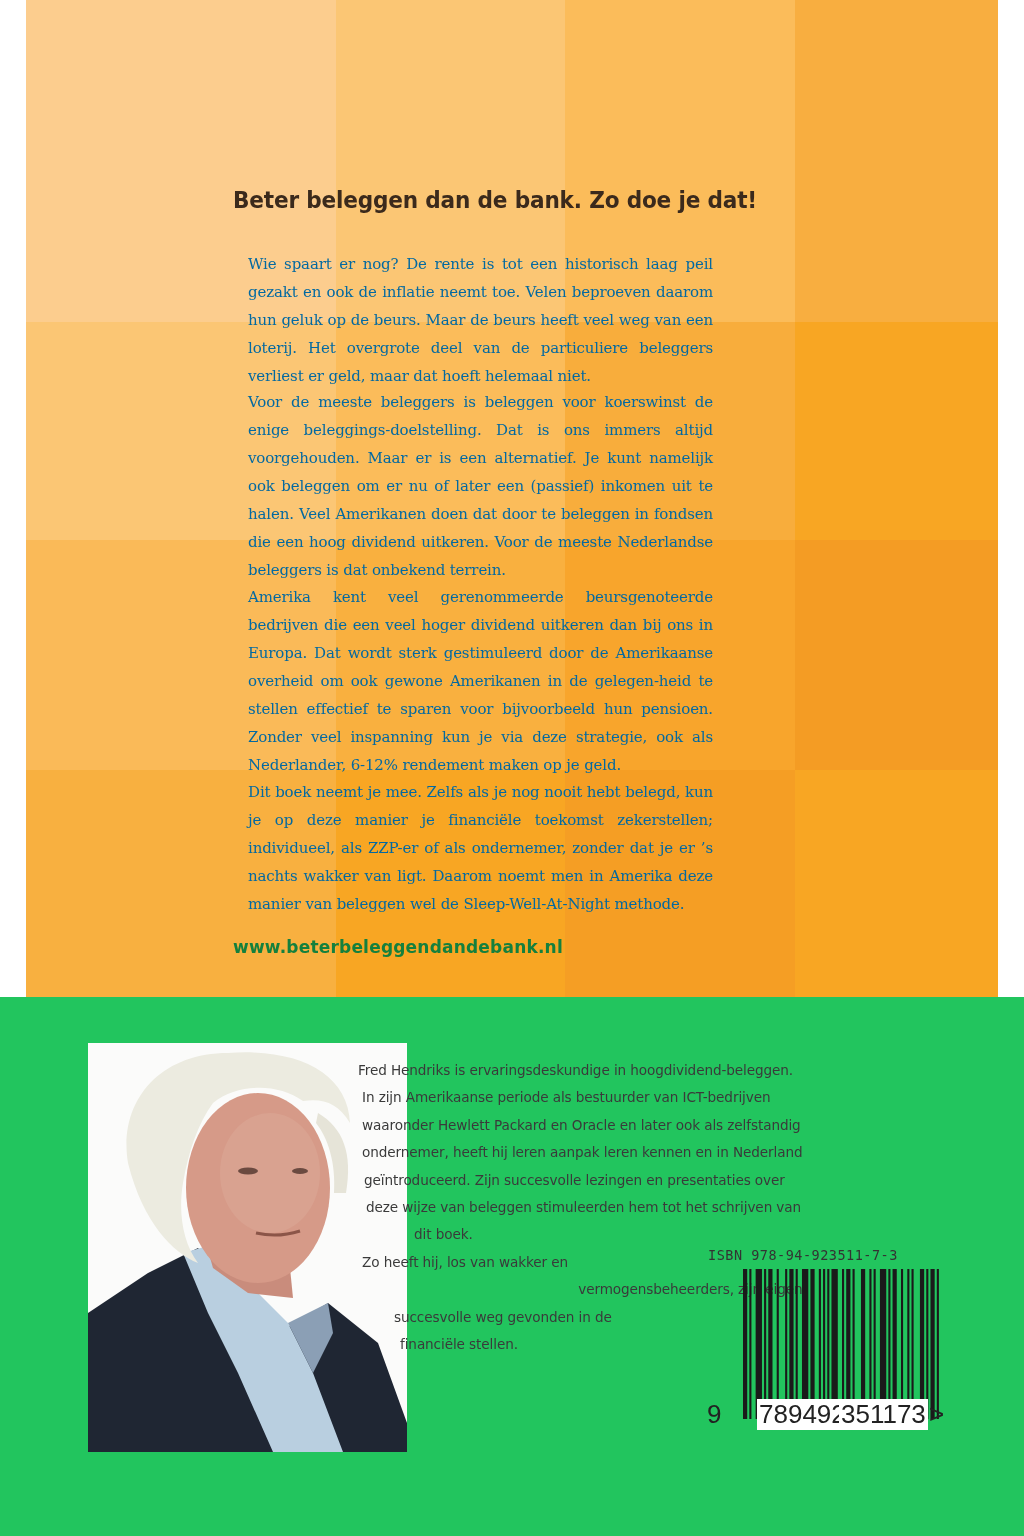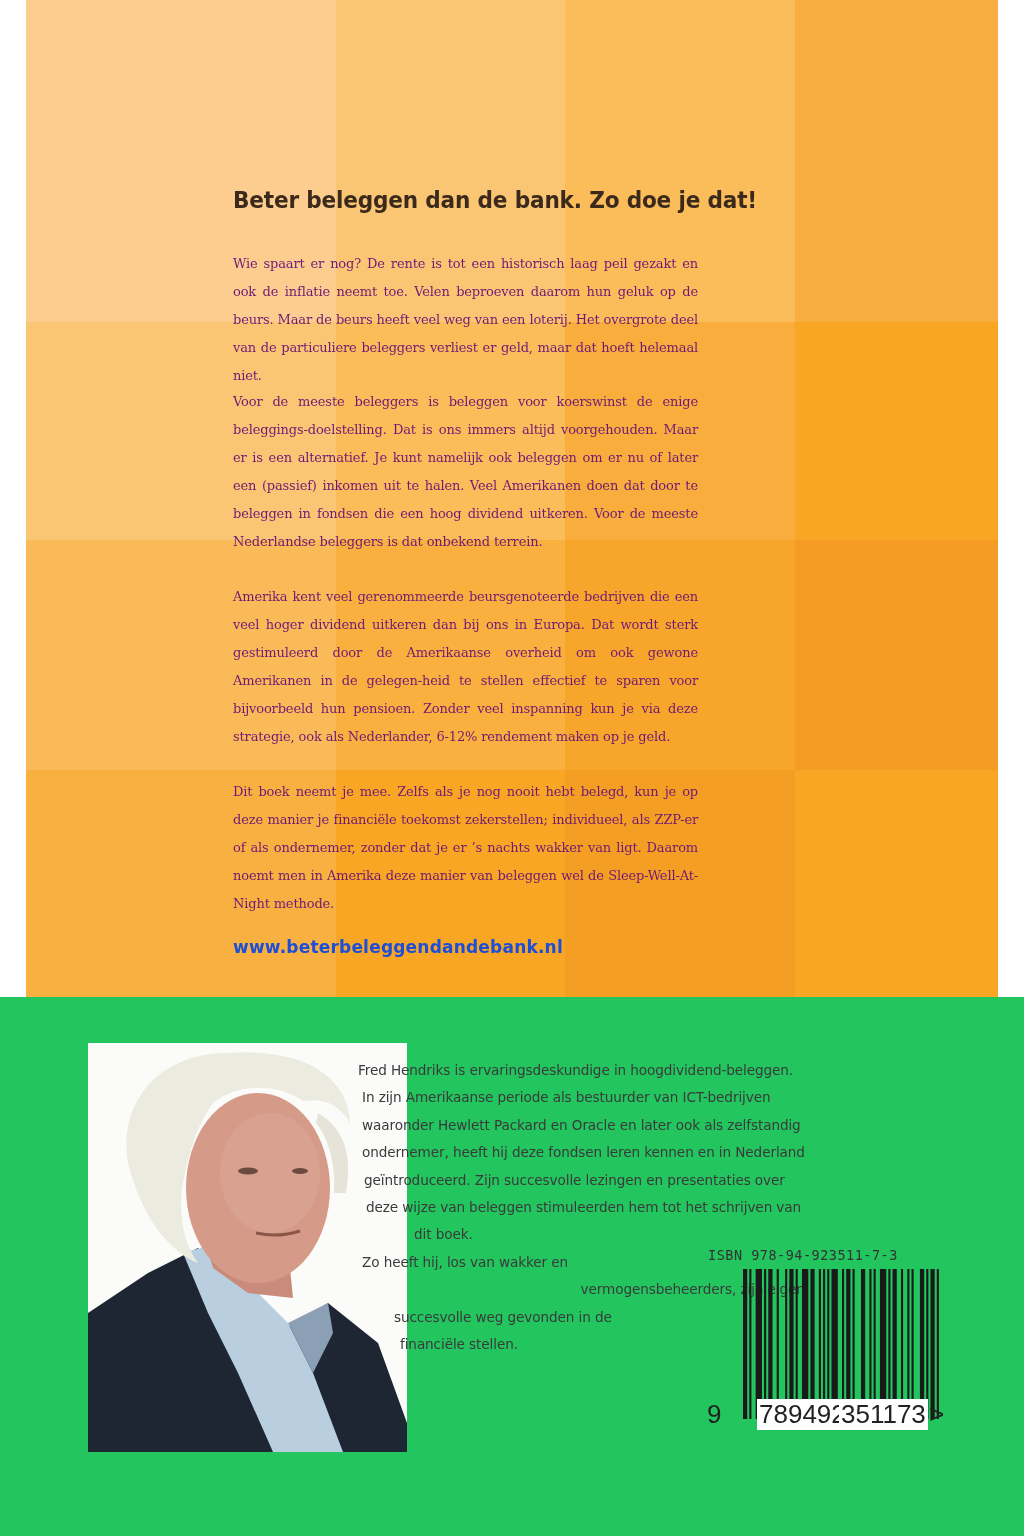--- a/index.html
+++ b/index.html
@@ -42,42 +42,42 @@
       font-family: "DejaVu Sans", sans-serif;
       font-size: 23.5px;
       font-weight: bold;
       color: #3b2a1c;
       letter-spacing: -0.2px;
       transform: scaleX(0.92);
       transform-origin: left top;
     }
     .body-text {
       position: absolute;
-      left: 0;
+      left: 15px;
       width: 465px;
       font-family: "DejaVu Serif", serif;
-      font-size: 13px;
+      font-size: 15px;
       line-height: 28px;
-      color: #701a75;
+      color: #0369a1;
       text-align: justify;
       letter-spacing: -0.15px;
     }
     .p1 { top: 250px; }
     .p2 { top: 388px; }
     .p3 { top: 583px; }
     .p4 { top: 778px; }
     .website {
       position: absolute;
       top: 937px;
       left: 0;
       white-space: nowrap;
       font-family: "DejaVu Sans", sans-serif;
       font-size: 17px;
       font-weight: bold;
-      color: #1d4ed8;
+      color: #15803d;
       letter-spacing: 0.2px;
     }
 
     .bottom {
       position: absolute;
       left: 0;
       top: 997px;
       width: 1024px;
       height: 539px;
       background: #22c55e;
@@ -201,21 +201,21 @@
       <ellipse cx="212" cy="128" rx="8" ry="3" fill="#6b4a40"></ellipse>
 
       <path d="M168 190 Q190 195 212 188" stroke="#8b5548" stroke-width="3" fill="none"></path>
     </svg>
   </div>
 
   <div class="bio" id="bio">
       <span class="bio-line" style="padding-left: 0px;">Fred Hendriks is ervaringsdeskundige in hoogdividend-beleggen.</span>
       <span class="bio-line" style="padding-left: 4px;">In zijn Amerikaanse periode als bestuurder van ICT-bedrijven</span>
       <span class="bio-line" style="padding-left: 4px;">waaronder Hewlett Packard en Oracle en later ook als zelfstandig</span>
-      <span class="bio-line" style="padding-left: 4px;">ondernemer, heeft hij deze fondsen leren kennen en in Nederland</span>
+      <span class="bio-line" style="padding-left: 4px;">ondernemer, heeft hij leren aanpak leren kennen en in Nederland</span>
       <span class="bio-line" style="padding-left: 6px;">geïntroduceerd.  Zijn succesvolle lezingen en presentaties over</span>
       <span class="bio-line" style="padding-left: 8px;">deze wijze van beleggen stimuleerden hem tot het schrijven van</span>
       <span class="bio-line" style="padding-left: 8px; margin-left: 48px;">dit boek.</span>
       <span class="bio-line" style="padding-left: 4px;">Zo heeft hij, los van wakker en</span>
       <span class="bio-line" style="padding-left: 26px; text-align: right;">vermogensbeheerders, zijn eigen</span>
       <span class="bio-line" style="padding-left: 36px;">succesvolle weg gevonden in de</span>
       <span class="bio-line" style="padding-left: 42px;">financiële stellen.</span>
     </div>
 
   <div class="barcode-block">

